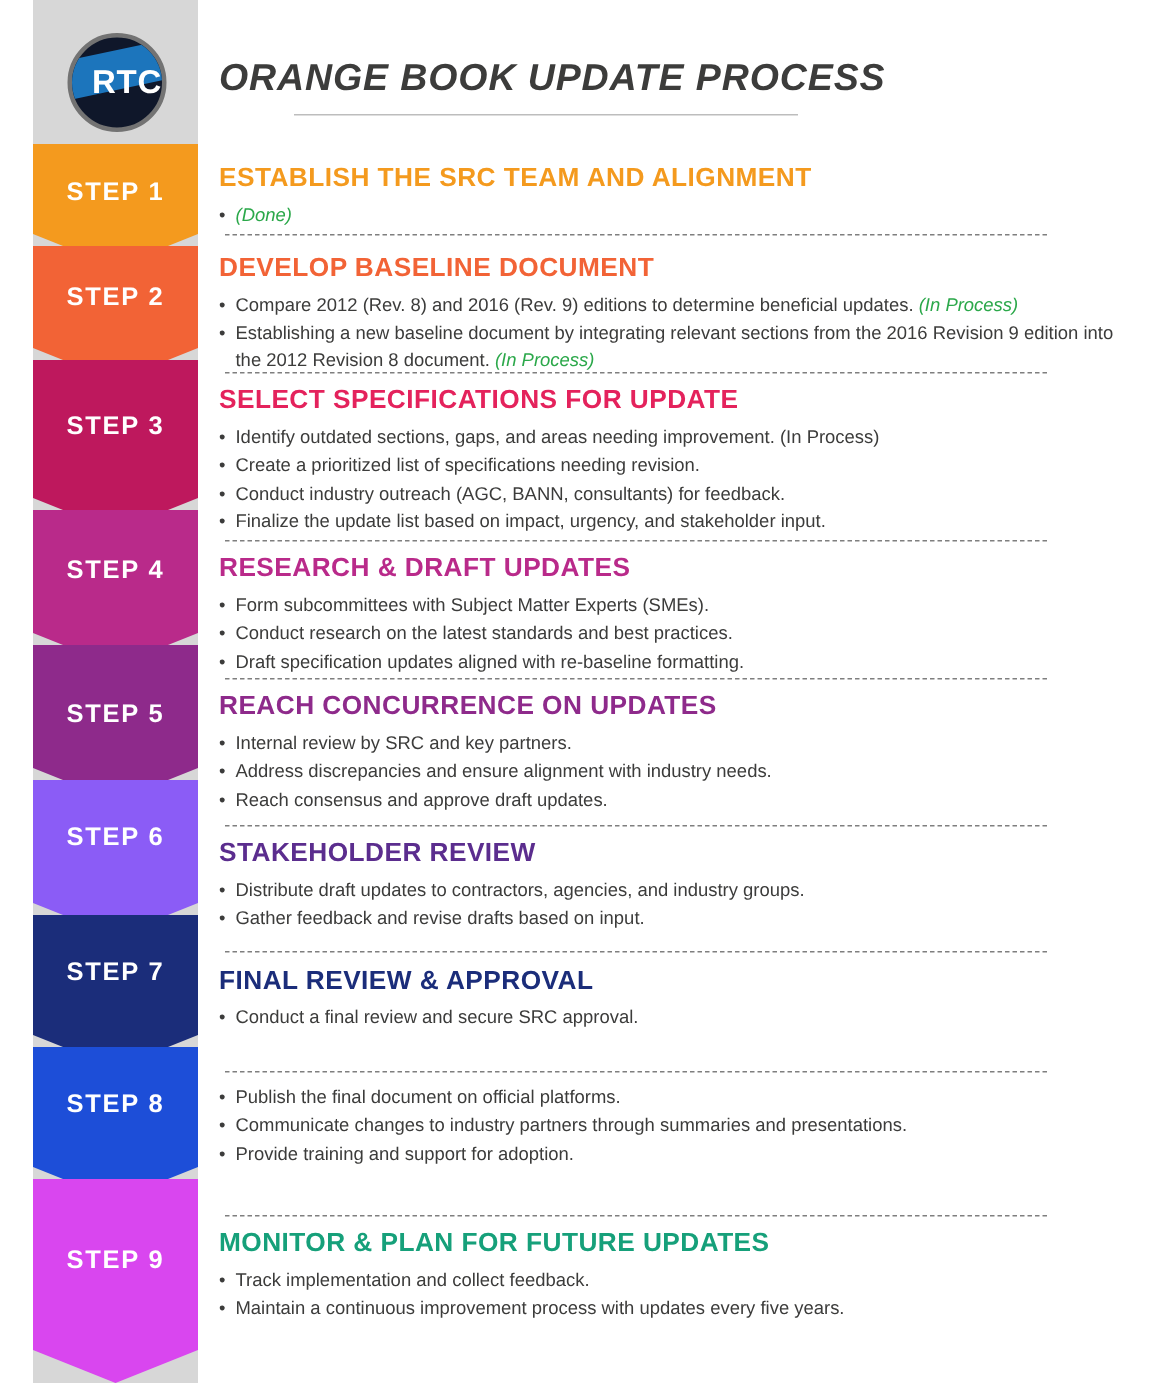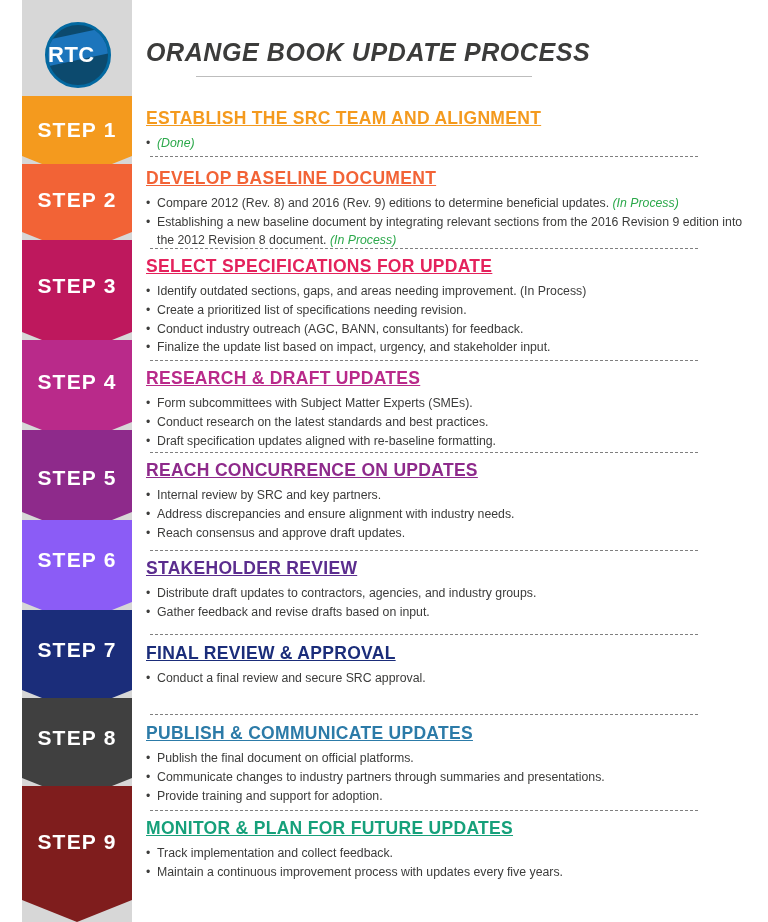--- a/index.html
+++ b/index.html
@@ -32,25 +32,25 @@
     left: 45px;
     top: 22px;
     width: 66px;
     height: 66px;
     z-index: 20;
   }
   #logo-circle {
     width: 66px;
     height: 66px;
     border-radius: 50%;
-    background: #0c4a6e;
-    border: 3px solid #0369a1;
+    background: #0f172a;
+    border: 3px solid #737373;
     display: flex;
     align-items: center;
-    justify-content: flex-start;
+    justify-content: flex-end;
     position: relative;
     overflow: hidden;
   }
   #logo-circle::before {
     content: "";
     position: absolute;
     left: -6px;
     top: 8px;
     width: 78px;
     height: 26px;
@@ -88,21 +88,21 @@
     background: #bdbdbd;
   }
 
   
   .chev {
     position: absolute;
     left: 22px;
     width: 110px;
     color: #ffffff;
     font-weight: bold;
-    font-size: 21px;
+    font-size: 17px;
     letter-spacing: 1.2px;
     display: flex;
     align-items: flex-start;
     justify-content: center;
     padding-top: 0;
     font-family: "Liberation Sans", sans-serif;
   }
   .chev span { display: block; }
 
   
@@ -110,21 +110,20 @@
     position: absolute;
     left: 146px;
     width: 606px;
   }
   .block h2 {
     margin: 0 0 6px 0;
     font-size: 17.5px;
     font-weight: bold;
     letter-spacing: 0.3px;
     font-family: "Liberation Sans", sans-serif;
-    text-decoration: underline;
   }
   .block ul {
     margin: 0;
     padding: 0;
     list-style: none;
   }
   .block li {
     font-size: 12.3px;
     color: #3c3c3b;
     line-height: 1.45;
@@ -170,24 +169,24 @@
     </div>
     <div class="chev" style="top: 430px; height: 104px; background: rgb(142, 42, 139); clip-path: polygon(0px 0px, 100% 0px, 100% 82px, 50% 100%, 0px 82px); padding-top: 36px; text-align: right;">
       <span>STEP 5</span>
     </div>
     <div class="chev" style="top: 520px; height: 104px; background: #8b5cf6; clip-path: polygon(0px 0px, 100% 0px, 100% 82px, 50% 100%, 0px 82px); padding-top: 28px;">
       <span>STEP 6</span>
     </div>
     <div class="chev" style="top: 610px; height: 102px; background: rgb(27, 45, 122); clip-path: polygon(0px 0px, 100% 0px, 100% 80px, 50% 100%, 0px 80px); padding-top: 28px;">
       <span>STEP 7</span>
     </div>
-    <div class="chev" style="top: 698px; height: 102px; background: #404040; clip-path: polygon(0px 0px, 100% 0px, 100% 80px, 50% 100%, 0px 80px); padding-top: 28px;">
+    <div class="chev" style="top: 698px; height: 102px; background: #1d4ed8; clip-path: polygon(0px 0px, 100% 0px, 100% 80px, 50% 100%, 0px 80px); padding-top: 28px;">
       <span>STEP 8</span>
     </div>
-    <div class="chev" style="top: 786px; height: 136px; background: #7f1d1d; clip-path: polygon(0px 0px, 100% 0px, 100% 114px, 50% 100%, 0px 114px); padding-top: 44px;">
+    <div class="chev" style="top: 786px; height: 136px; background: #d946ef; clip-path: polygon(0px 0px, 100% 0px, 100% 114px, 50% 100%, 0px 114px); padding-top: 44px;">
       <span>STEP 9</span>
     </div>
   </div>
 
 <div id="logo-wrap">
   <div id="logo-circle">
     <div id="logo-text">RTC</div>
   </div>
 </div>
 
@@ -240,21 +239,20 @@
         <li>Gather feedback and revise drafts based on input.</li>
       </ul>
     </div>
     <div class="block" style="top: 643px;">
       <h2 style="color: rgb(27, 45, 122);">FINAL REVIEW &amp; APPROVAL</h2>
       <ul>
         <li>Conduct a final review and secure SRC approval.</li>
       </ul>
     </div>
     <div class="block" style="top: 723px;">
-      <h2 style="color: rgb(44, 123, 168);">PUBLISH &amp; COMMUNICATE UPDATES</h2>
       <ul>
         <li>Publish the final document on official platforms.</li>
         <li>Communicate changes to industry partners through summaries and presentations.</li>
         <li>Provide training and support for adoption.</li>
       </ul>
     </div>
     <div class="block" style="top: 818px;">
       <h2 style="color: rgb(22, 160, 122);">MONITOR &amp; PLAN FOR FUTURE UPDATES</h2>
       <ul>
         <li>Track implementation and collect feedback.</li>

